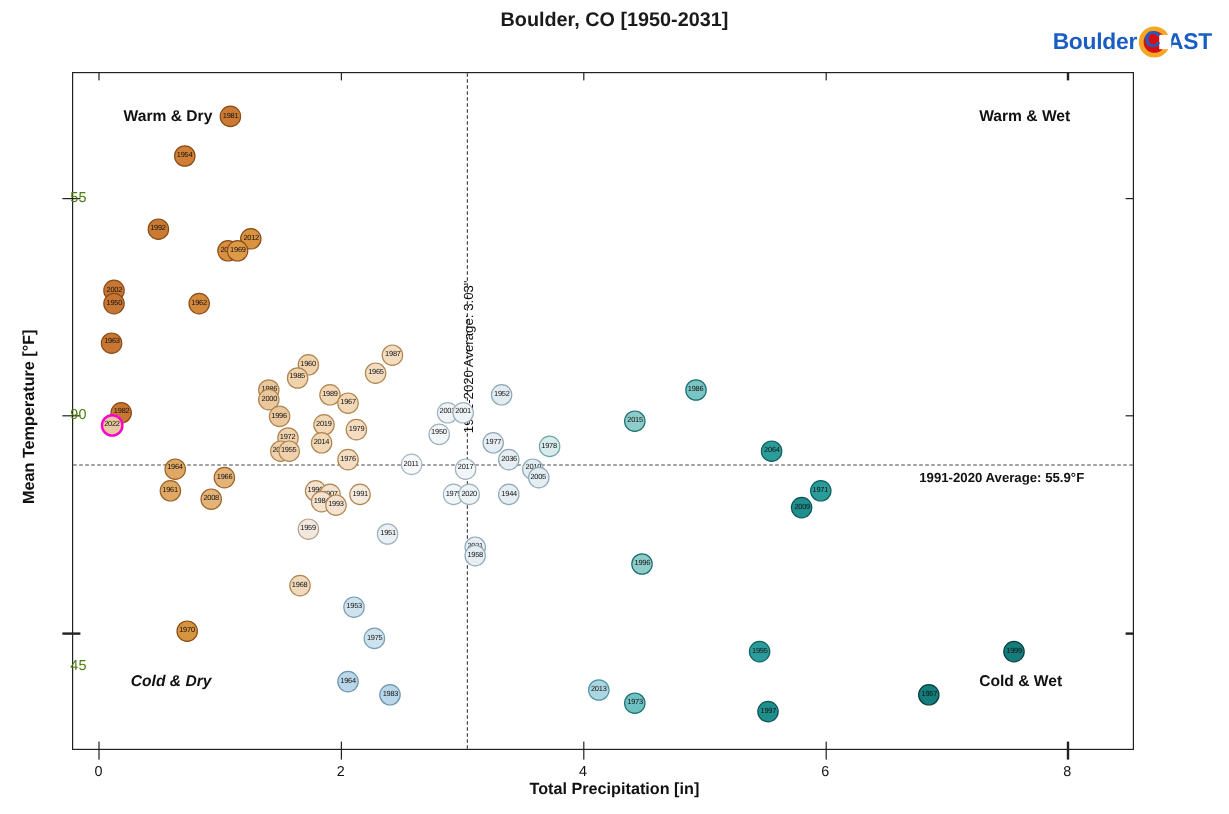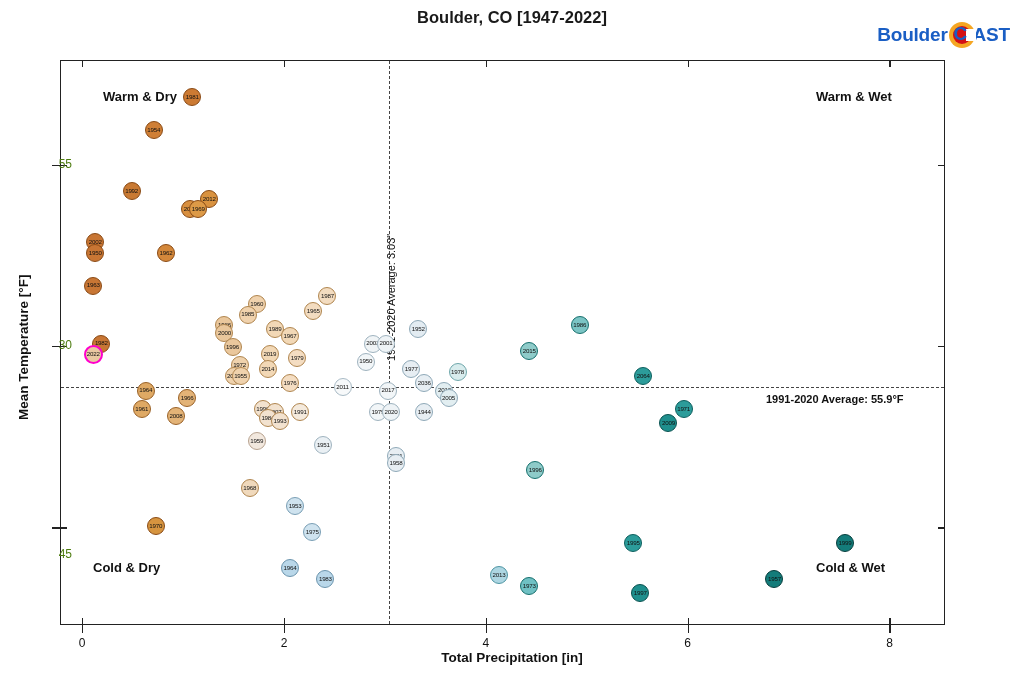--- a/index.html
+++ b/index.html
@@ -207,39 +207,39 @@
     letter-spacing: -0.2px;
     font-family: "Liberation Sans", sans-serif;
   }
 </style>
 </head>
 <body>
 
 <div id="stage">
 
   <div class="title-block">
-    <span class="title-line2">Boulder, CO [1947-2022]</span>
+    <span class="title-line2">Boulder, CO [1950-2031]</span>
   </div>
 
   <div class="logo">
     <span>Boulder</span><span class="c-badge"><span class="ring"></span><span class="inner"></span><span class="notch"></span><span class="c-letter">C</span></span><span>AST</span>
   </div>
 
   <div class="axis-label-y">Mean Temperature [°F]</div>
   <div class="axis-label-x">Total Precipitation [in]</div>
 
   <div id="plot">
 
   <div class="ref-line-v" style="left: 327.965px;"></div>
       <div class="ref-line-h" style="top: 325.962px;"></div>
       <div class="ref-label-v" style="left: 323.965px; top: 300px;">1991-2020 Average: 3.03"</div>
       <div class="ref-label-h" style="left: 705px; top: 331.962px;">1991-2020 Average: 55.9°F</div>
       <div class="quad-label" style="left: 42px; top: 28px;">Warm &amp; Dry</div>
       <div class="quad-label" style="left: 755px; top: 28px;">Warm &amp; Wet</div>
-      <div class="quad-label" style="left: 32px; top: 499px;">Cold &amp; Dry</div>
+      <div class="quad-label" style="left: 48px; top: 499px; font-style: italic;">Cold &amp; Dry</div>
       <div class="quad-label" style="left: 755px; top: 499px;">Cold &amp; Wet</div>
       <div class="pt" style="width: 18px; height: 18px; left: 122.186px; top: 27.2179px; background: rgb(204, 122, 51); border: 1.6px solid rgb(138, 75, 22);">1981</div>
       <div class="pt" style="width: 18px; height: 18px; left: 83.8392px; top: 59.8141px; background: rgb(207, 127, 54); border: 1.6px solid rgb(138, 75, 22);">1954</div>
       <div class="pt" style="width: 18px; height: 18px; left: 61.6385px; top: 121.385px; background: rgb(201, 122, 51); border: 1.6px solid rgb(138, 75, 22);">1992</div>
       <div class="pt" style="width: 18px; height: 18px; left: 139.341px; top: 128.628px; background: rgb(217, 146, 63); border: 1.6px solid rgb(138, 75, 22);">2012</div>
       <div class="pt" style="width: 18px; height: 18px; left: 120.168px; top: 139.494px; background: rgb(216, 143, 63); border: 1.6px solid rgb(138, 75, 22);">2008</div>
       <div class="pt" style="width: 18px; height: 18px; left: 128.241px; top: 139.494px; background: rgb(221, 154, 71); border: 1.6px solid rgb(138, 75, 22);">1969</div>
       <div class="pt" style="width: 18px; height: 18px; left: 25.3101px; top: 172.09px; background: rgb(200, 118, 52); border: 1.6px solid rgb(138, 75, 22);">2002</div>
       <div class="pt" style="width: 18px; height: 18px; left: 25.3101px; top: 182.955px; background: rgb(200, 118, 52); border: 1.6px solid rgb(138, 75, 22);">1950</div>
       <div class="pt" style="width: 18px; height: 18px; left: 95.9487px; top: 182.955px; background: rgb(212, 136, 59); border: 1.6px solid rgb(138, 75, 22);">1962</div>
@@ -308,21 +308,21 @@
       <div class="pt" style="width: 18px; height: 18px; left: 704.449px; top: 508.917px; background: rgb(20, 124, 122); border: 1.6px solid rgb(8, 62, 61);">1957</div>
       <div class="pt" style="width: 18px; height: 18px; left: 570.236px; top: 523.404px; background: rgb(31, 143, 141); border: 1.6px solid rgb(10, 82, 80);">1997</div>
     </div>
 
   <div id="axes-decor">
       <div class="tick-mark-y" style="top: 527.212px;"></div>
       <div class="tick-mark-y inner" style="top: 527.212px;"></div>
       <div class="ytick-label" style="top: 519.212px; margin-top: 28px;">45</div>
       <div class="tick-mark-y" style="top: 346.122px;"></div>
       <div class="tick-mark-y inner" style="top: 346.122px;"></div>
-      <div class="ytick-label" style="top: 338.122px;">30</div>
+      <div class="ytick-label" style="top: 338.122px;">90</div>
       <div class="tick-mark-y" style="top: 165.032px;"></div>
       <div class="tick-mark-y inner" style="top: 165.032px;"></div>
       <div class="ytick-label" style="top: 157.032px;">55</div>
       <div class="tick-mark-x" style="left: 82.2007px;"></div>
       <div class="tick-mark-x inner" style="left: 82.2007px;"></div>
       <div class="xtick-label" style="left: 67.2007px; top: 636px;">0</div>
       <div class="tick-mark-x" style="left: 284.025px;"></div>
       <div class="tick-mark-x inner" style="left: 284.025px;"></div>
       <div class="xtick-label" style="left: 269.025px; top: 636px;">2</div>
       <div class="tick-mark-x" style="left: 485.849px;"></div>

